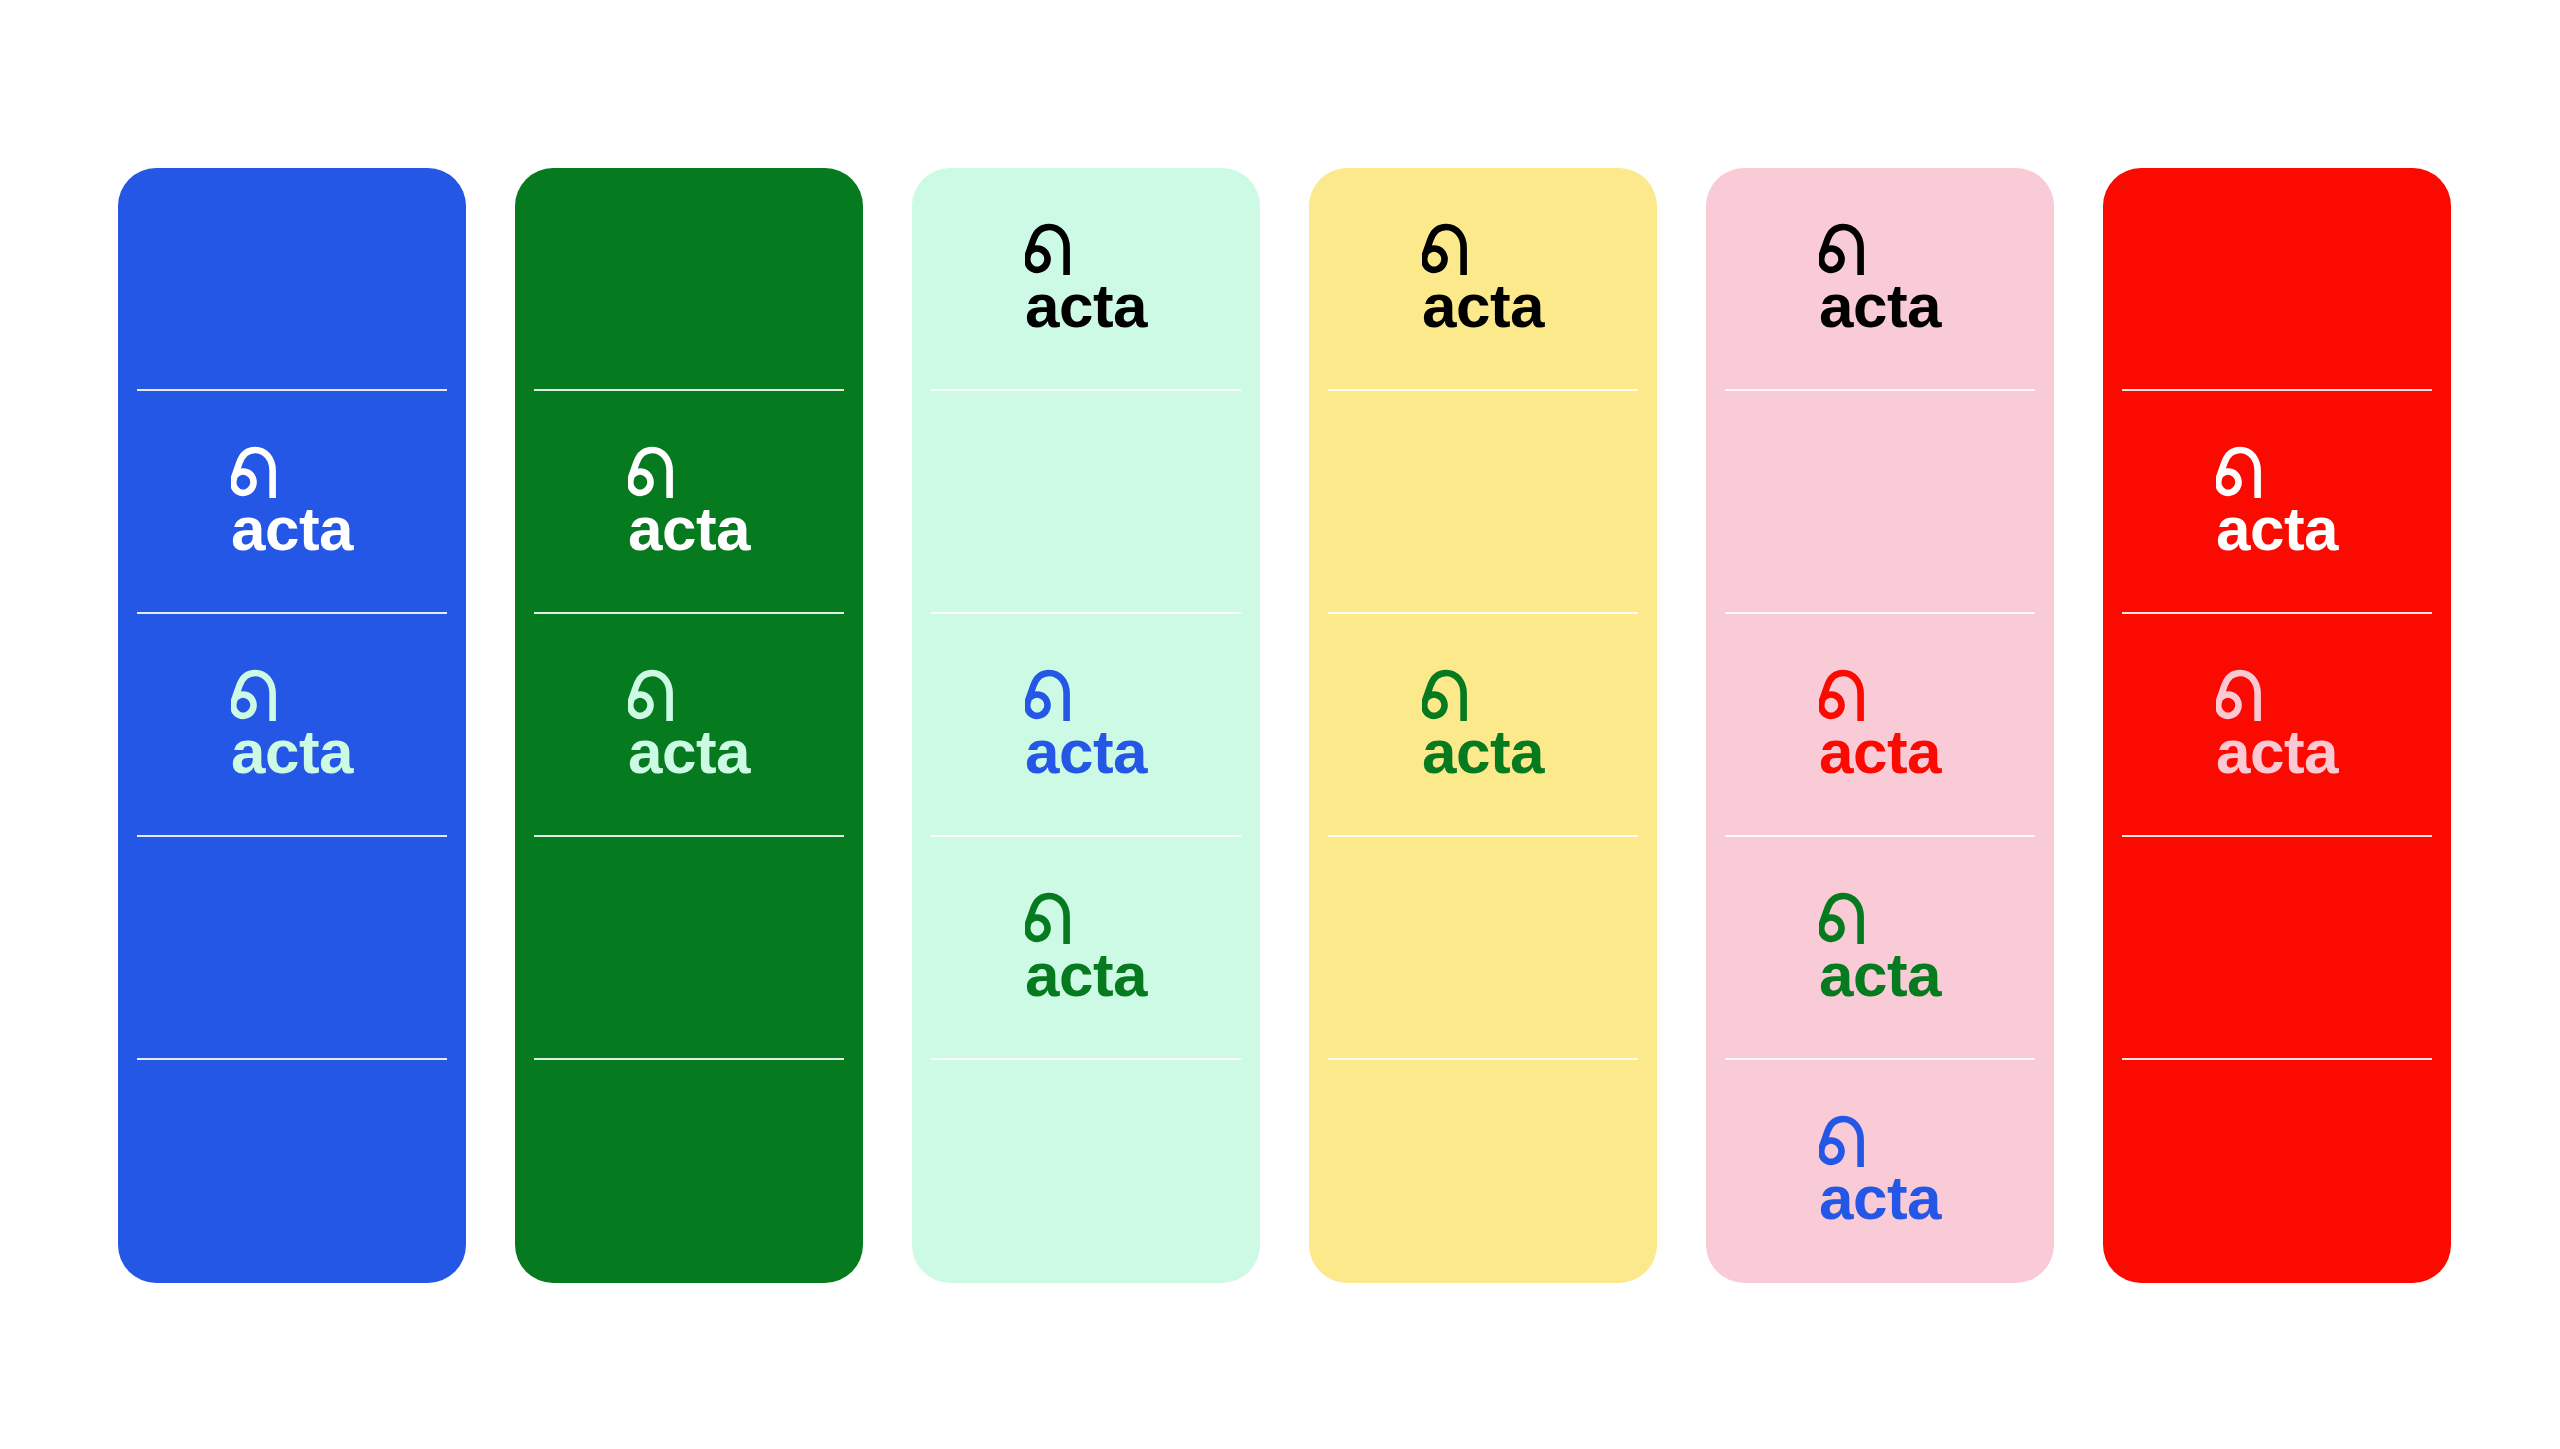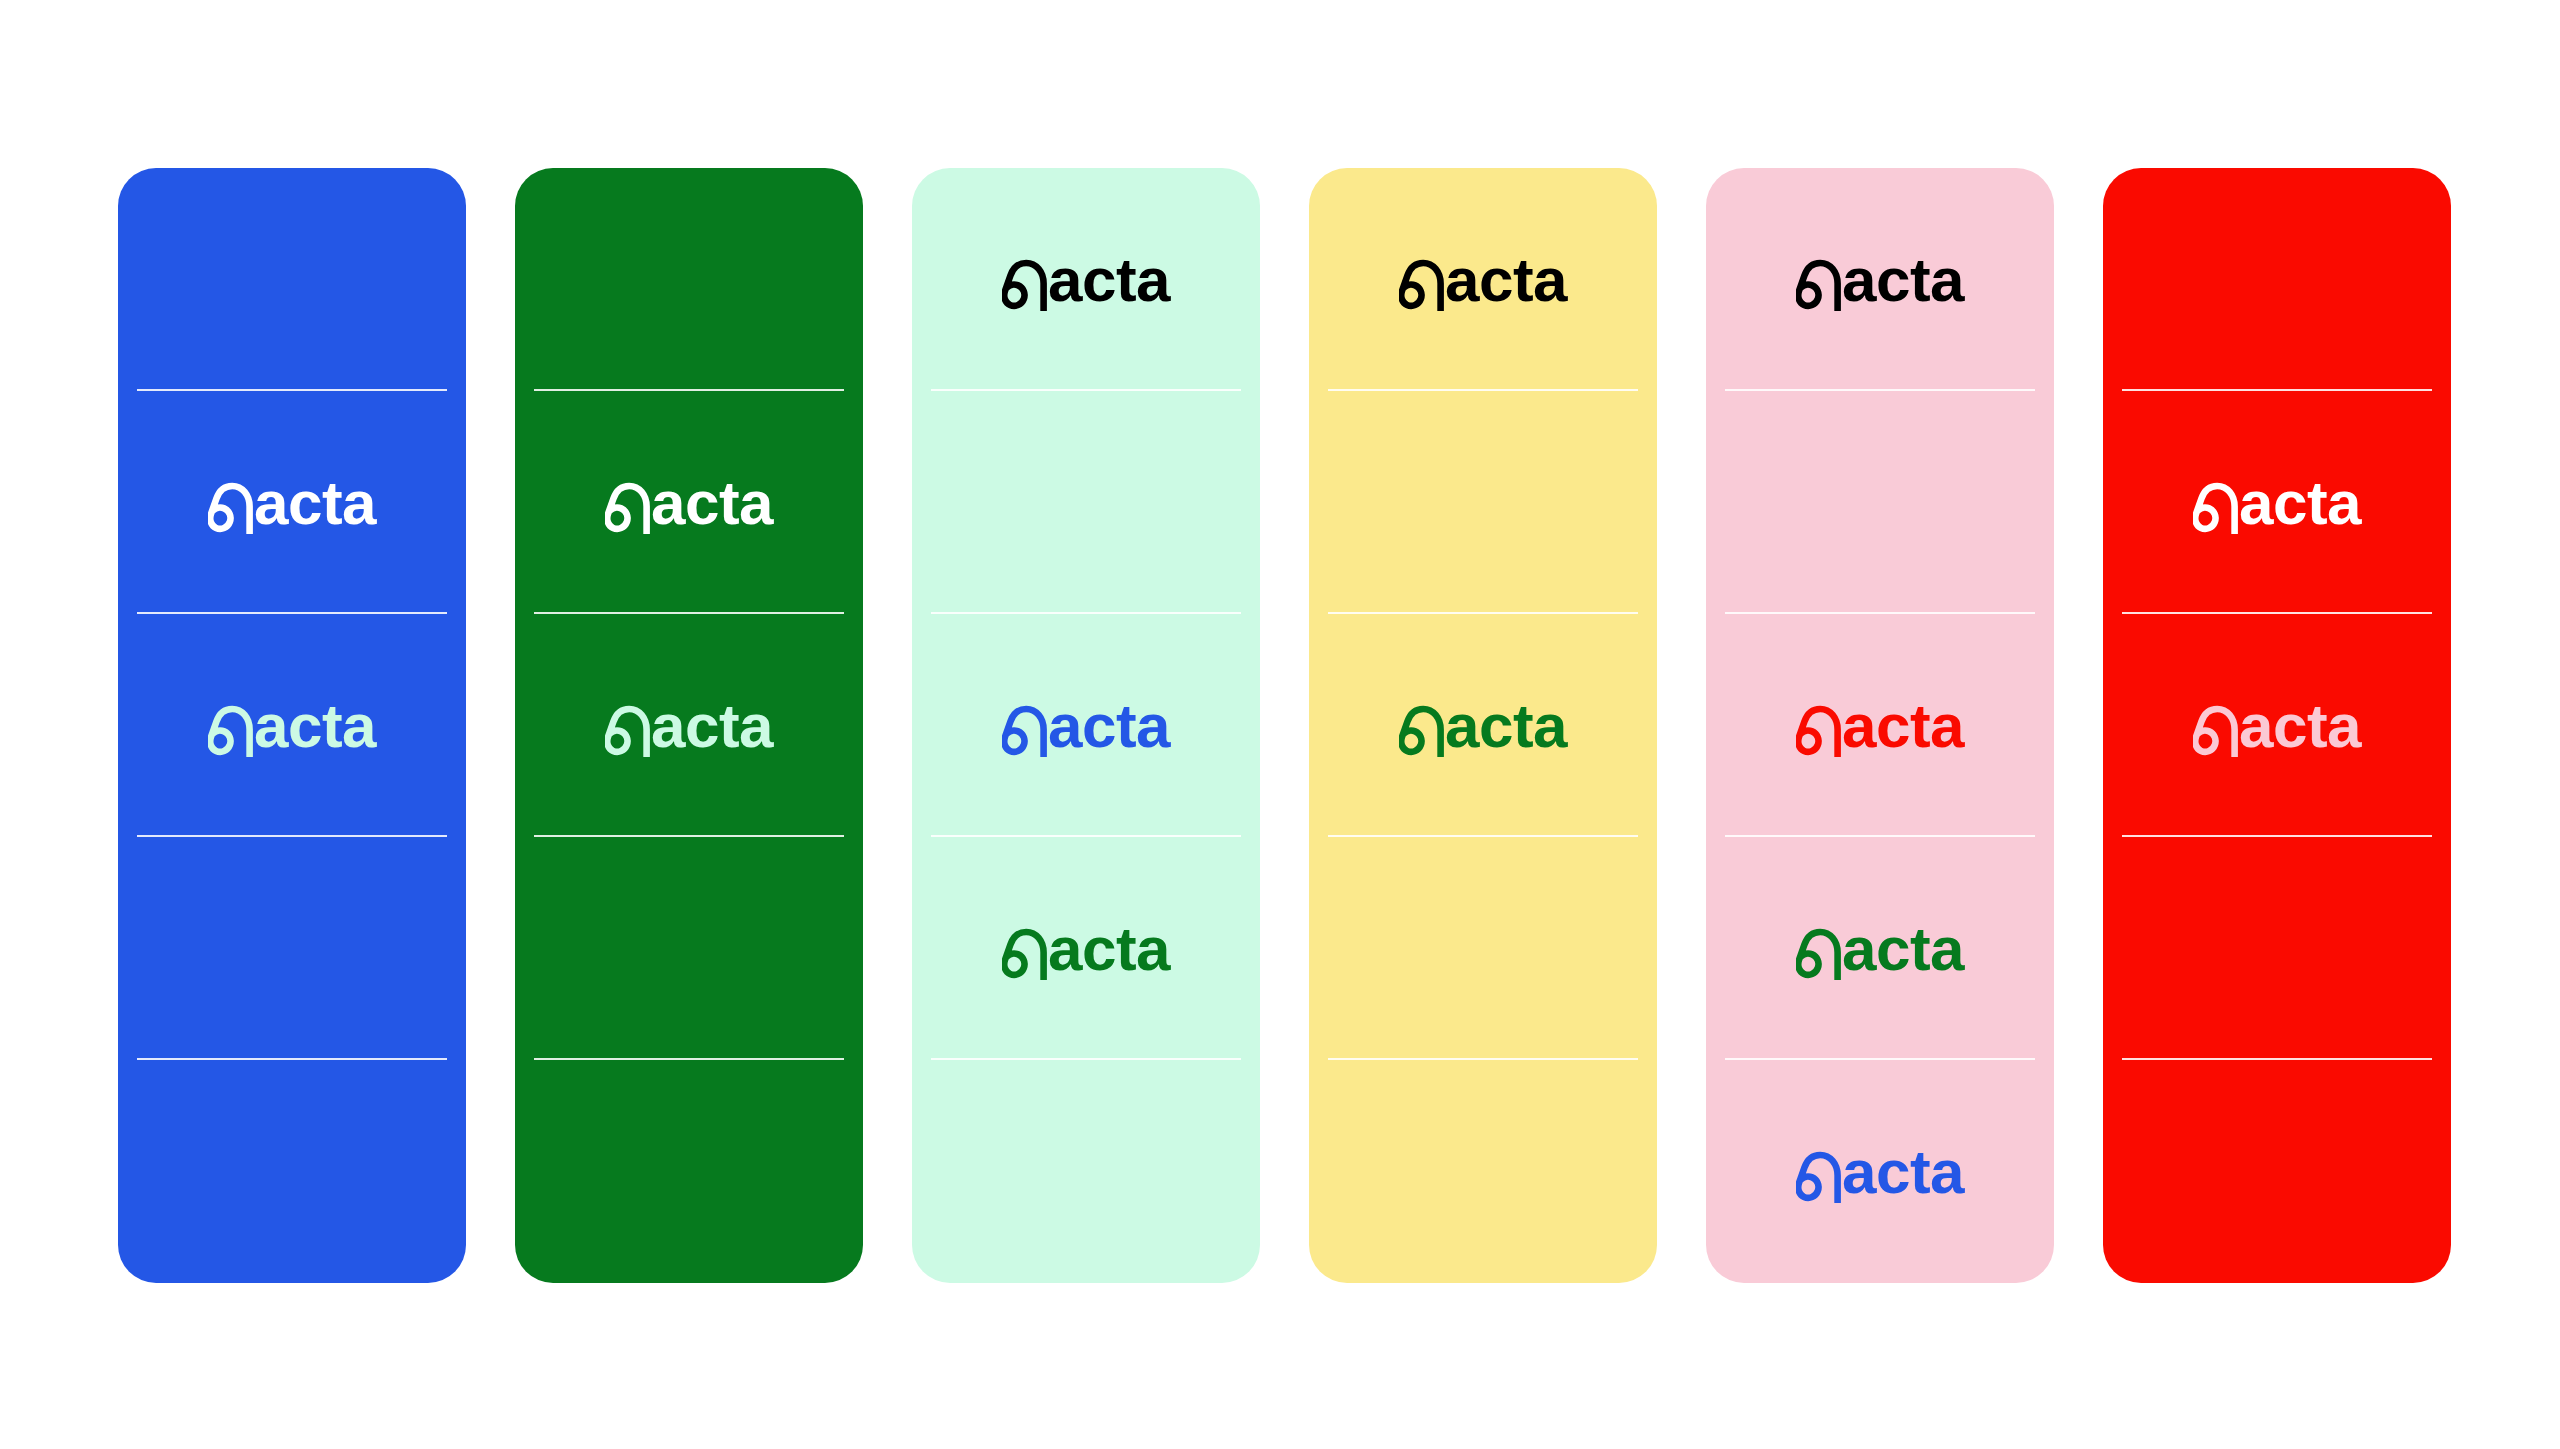--- a/index.html
+++ b/index.html
@@ -55,21 +55,22 @@
     position: absolute;
     left: 19px;
     right: 19px;
     bottom: 0;
     height: 2px;
     background: rgba(255,255,255,0.88);
   }
 
   .lockup {
     display: flex;
-    align-items: flex-end;
+    flex-direction: column;
+    align-items: flex-start;
     line-height: 1;
   }
 
   .mark {
     width: 46px;
     height: 52px;
     flex: 0 0 auto;
     display: block;
   }
   .mark svg { display: block; width: 46px; height: 52px; }

